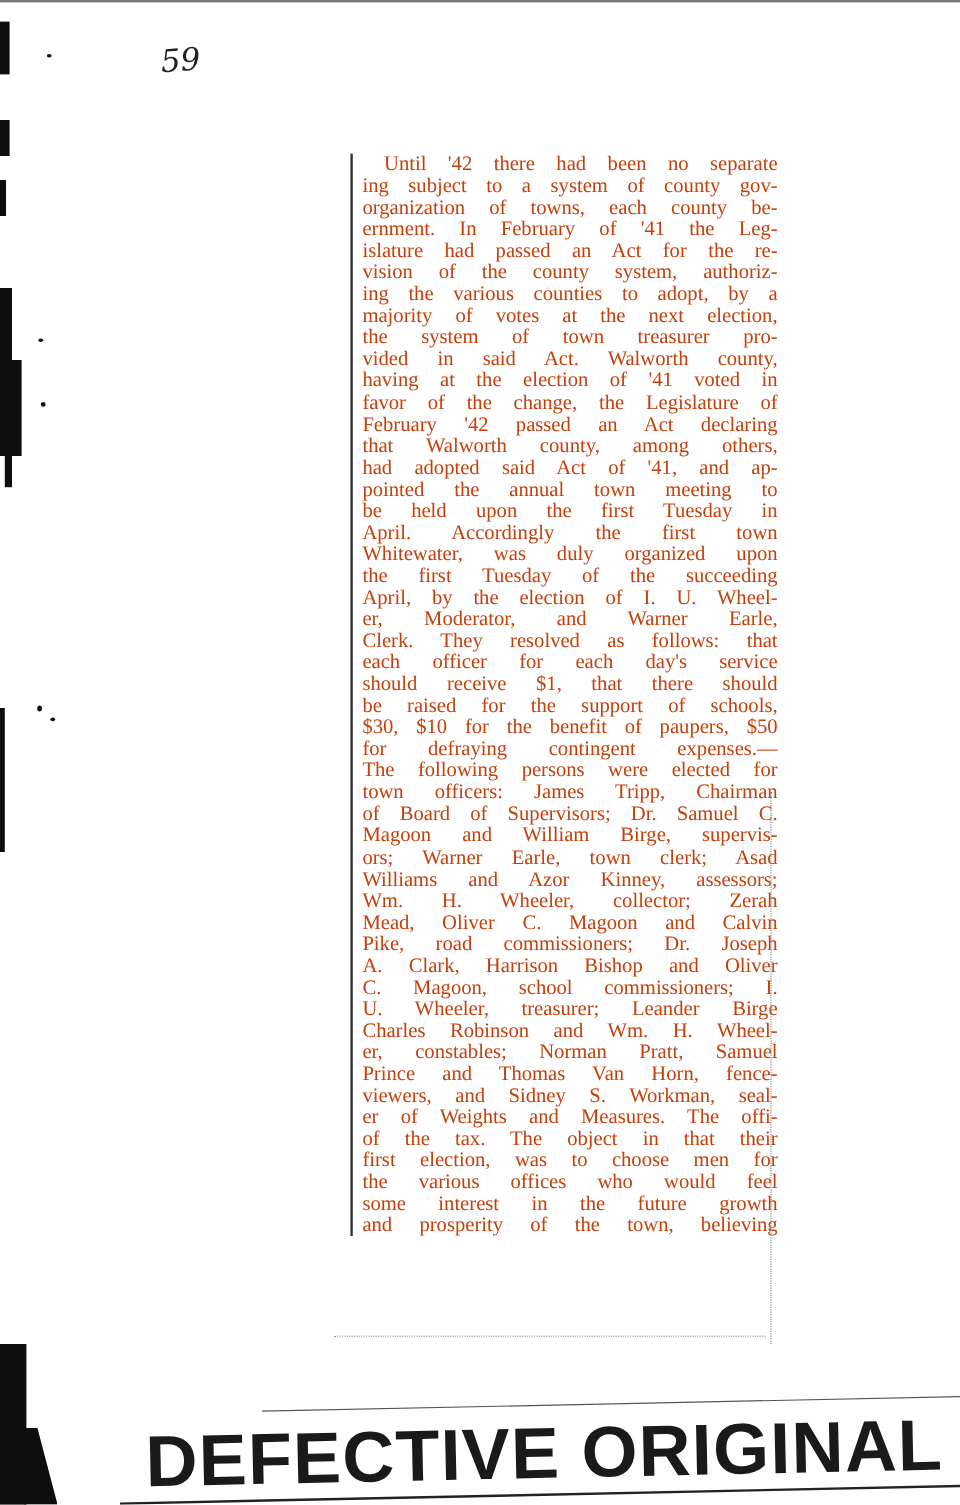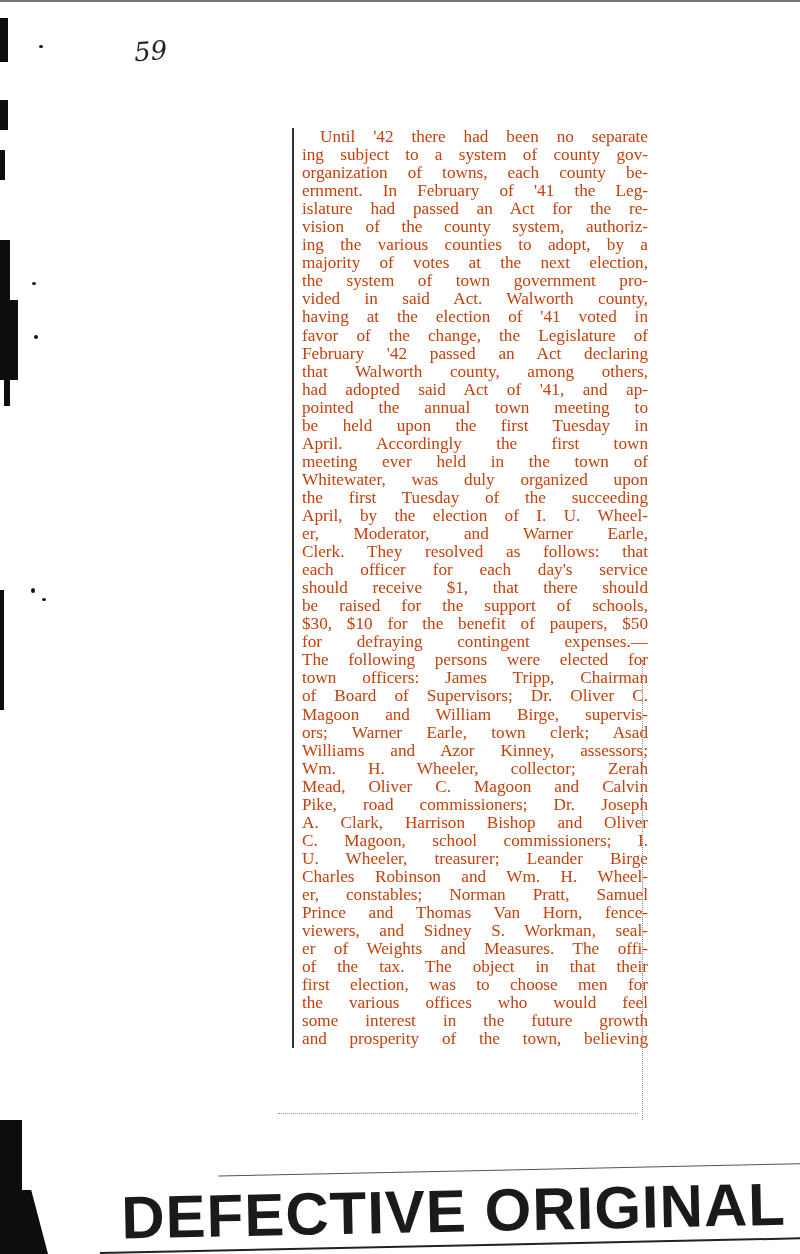--- a/index.html
+++ b/index.html
@@ -60,44 +60,43 @@
 
 <div class="column" id="article-column">
     <span class="line first">Until '42 there had been no separate</span>
     <span class="line">ing subject to a system of county gov-</span>
     <span class="line">organization of towns, each county be-</span>
     <span class="line">ernment. In February of '41 the Leg-</span>
     <span class="line">islature had passed an Act for the re-</span>
     <span class="line">vision of the county system, authoriz-</span>
     <span class="line">ing the various counties to adopt, by a</span>
     <span class="line">majority of votes at the next election,</span>
-    <span class="line">the system of town government pro-</span>
+    <span class="line">the system of town treasurer pro-</span>
     <span class="line">vided in said Act. Walworth county,</span>
     <span class="line">having at the election of '41 voted in</span>
     <span class="line">favor of the change, the Legislature of</span>
     <span class="line">February '42 passed an Act declaring</span>
     <span class="line">that Walworth county, among others,</span>
     <span class="line">had adopted said Act of '41, and ap-</span>
     <span class="line">pointed the annual town meeting to</span>
     <span class="line">be held upon the first Tuesday in</span>
     <span class="line">April. Accordingly the first town</span>
-    <span class="line">meeting ever held in the town of</span>
     <span class="line">Whitewater, was duly organized upon</span>
     <span class="line">the first Tuesday of the succeeding</span>
     <span class="line">April, by the election of I. U. Wheel-</span>
     <span class="line">er, Moderator, and Warner Earle,</span>
     <span class="line">Clerk. They resolved as follows: that</span>
     <span class="line">each officer for each day's service</span>
     <span class="line">should receive $1, that there should</span>
     <span class="line">be raised for the support of schools,</span>
     <span class="line">$30, $10 for the benefit of paupers, $50</span>
     <span class="line">for defraying contingent expenses.—</span>
     <span class="line">The following persons were elected for</span>
     <span class="line">town officers: James Tripp, Chairman</span>
-    <span class="line">of Board of Supervisors; Dr. Oliver C.</span>
+    <span class="line">of Board of Supervisors; Dr. Samuel C.</span>
     <span class="line">Magoon and William Birge, supervis-</span>
     <span class="line">ors; Warner Earle, town clerk; Asad</span>
     <span class="line">Williams and Azor Kinney, assessors;</span>
     <span class="line">Wm. H. Wheeler, collector; Zerah</span>
     <span class="line">Mead, Oliver C. Magoon and Calvin</span>
     <span class="line">Pike, road commissioners; Dr. Joseph</span>
     <span class="line">A. Clark, Harrison Bishop and Oliver</span>
     <span class="line">C. Magoon, school commissioners; I.</span>
     <span class="line">U. Wheeler, treasurer; Leander Birge</span>
     <span class="line">Charles Robinson and Wm. H. Wheel-</span>

